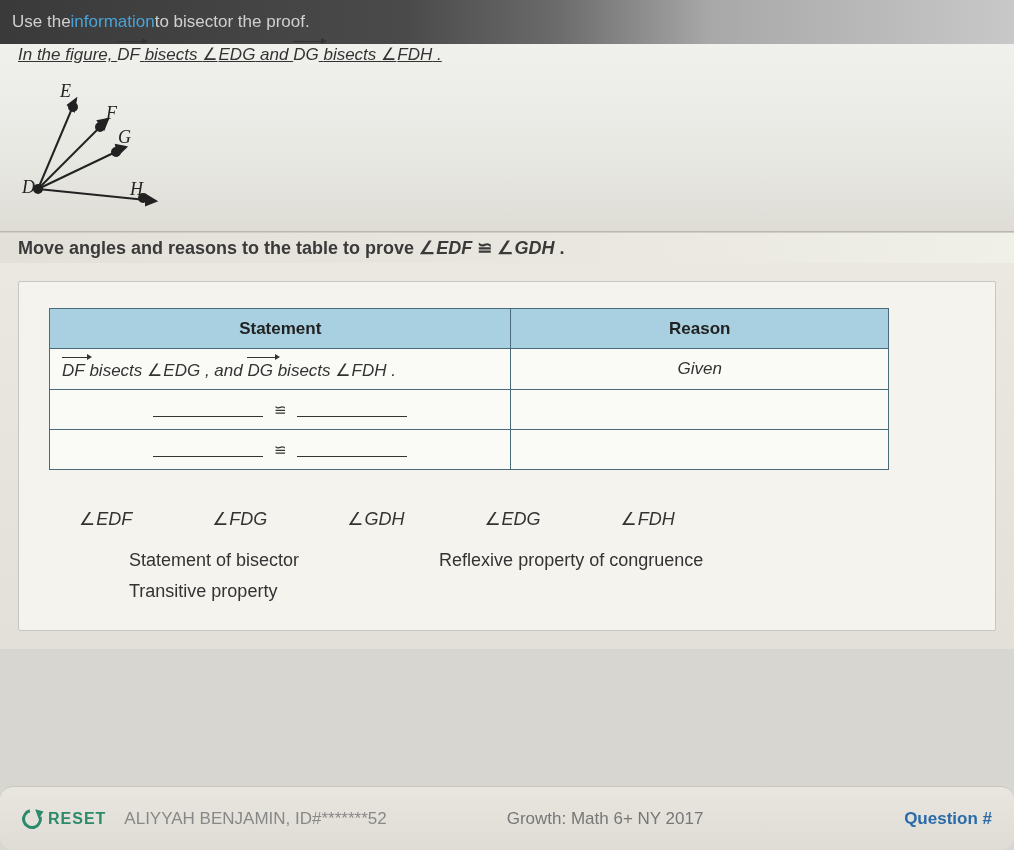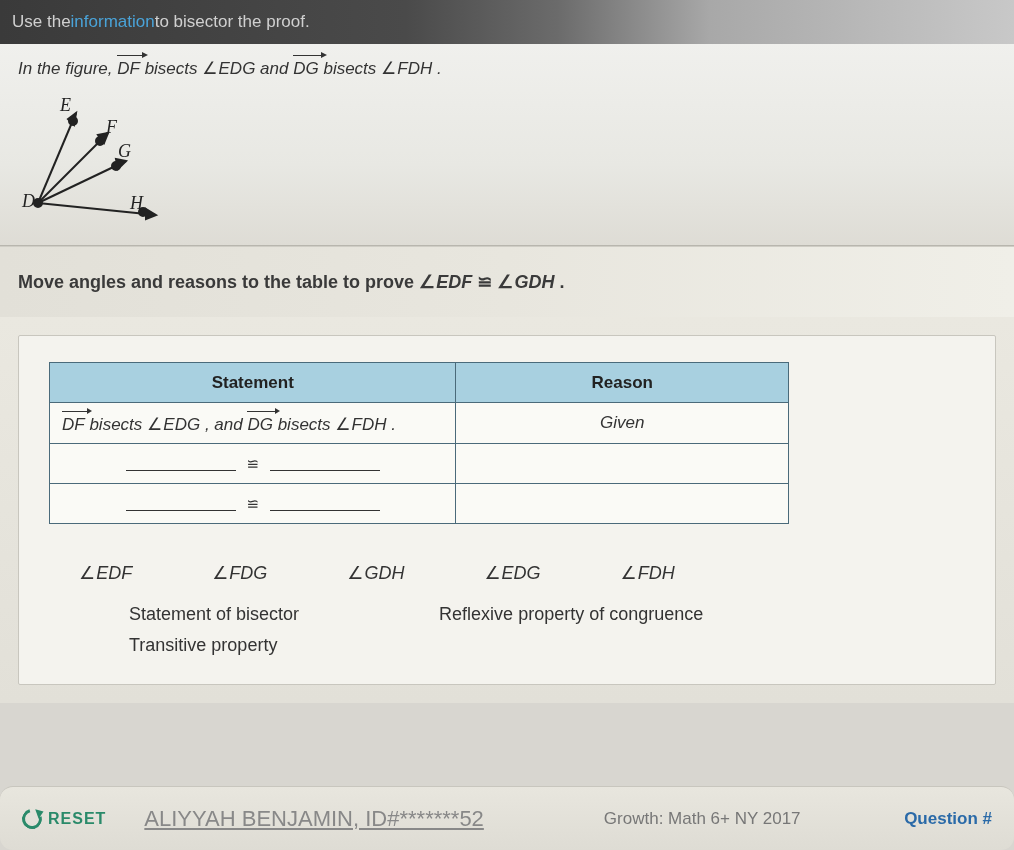--- a/index.html
+++ b/index.html
@@ -17,54 +17,55 @@
     color: #d0d0d0;
     padding: 4px 12px;
     font-size: 17px;
     height: 44px;
     display: flex;
     align-items: center;
   }
   .top-bar .highlight { color: #4aa3d8; }
   .problem-area {
     background: linear-gradient(180deg, #f0f0ed 0%, #e8e8e3 60%, #dedcd5 100%);
-    padding: 14px 18px 0 18px;
+    padding: 0 18px 0 18px;
     border-bottom: 1px solid #b8b6ae;
+    text-decoration: underline;
   }
   .stem { font-size: 17px; font-style: italic; color: #333; margin-bottom: 10px; }
   .stem .ray { position: relative; display: inline-block; font-style: italic; }
   .stem .ray::before {
     content: "";
     position: absolute; top: -4px; left: 0; right: -6px;
     height: 0; border-top: 1px solid #333;
   }
   .stem .ray::after {
     content: ""; position: absolute; top: -7px; right: -8px;
     border-left: 6px solid #333; border-top: 3px solid transparent; border-bottom: 3px solid transparent;
   }
   .figure { width: 180px; height: 140px; margin: 4px 0 8px 0; }
   .instruction {
     background: linear-gradient(90deg, #e2e0d8 0%, #e8e6de 50%, #f0efe8 100%);
-    padding: 24px 18px;
+    padding: 4px 18px;
     font-size: 18px; font-weight: 600; color: #3a3a3a;
     border-top: 1px solid #cfcdc5;
   }
   .work-area {
     background: linear-gradient(180deg, #eae8e0 0%, #e2e0d8 100%);
     padding: 18px;
   }
   .proof-panel {
     background: #f4f3ee;
     border: 1px solid #c8c6be;
     border-radius: 2px;
     padding: 26px 30px 24px 30px;
   }
   table.proof {
     border-collapse: collapse;
-    width: 740px;
+    width: 840px;
     margin-bottom: 34px;
   }
   table.proof th, table.proof td {
     border: 1px solid #4a6a7a;
     padding: 8px 10px;
     font-size: 17px;
     text-align: center;
     height: 40px;
   }
   table.proof th {
@@ -109,21 +110,21 @@
   }
   .reset-icon {
     width: 20px; height: 20px; border: 3px solid #2a8a6a; border-radius: 50%;
     border-top-color: transparent; transform: rotate(30deg); position: relative;
   }
   .reset-icon::after {
     content: ""; position: absolute; top: -6px; left: 6px;
     border-left: 5px solid transparent; border-right: 5px solid transparent; border-bottom: 7px solid #2a8a6a;
     transform: rotate(40deg);
   }
-  .student { margin-left: 38px; color: #888; font-size: 22px; text-decoration: underline; }
+  .student { margin-left: 18px; color: #888; font-size: 17px; }
   .growth { margin-left: 120px; color: #777; text-align: center; }
   .qnum { margin-left: auto; color: #2a6aa8; font-weight: 700; }
   .angle::before { content: "\2220"; font-style: normal; padding-right: 1px; }
 </style>
 </head>
 <body>
 
 <div class="top-bar">
   <span>Use the </span>
   <span class="highlight">information</span>

